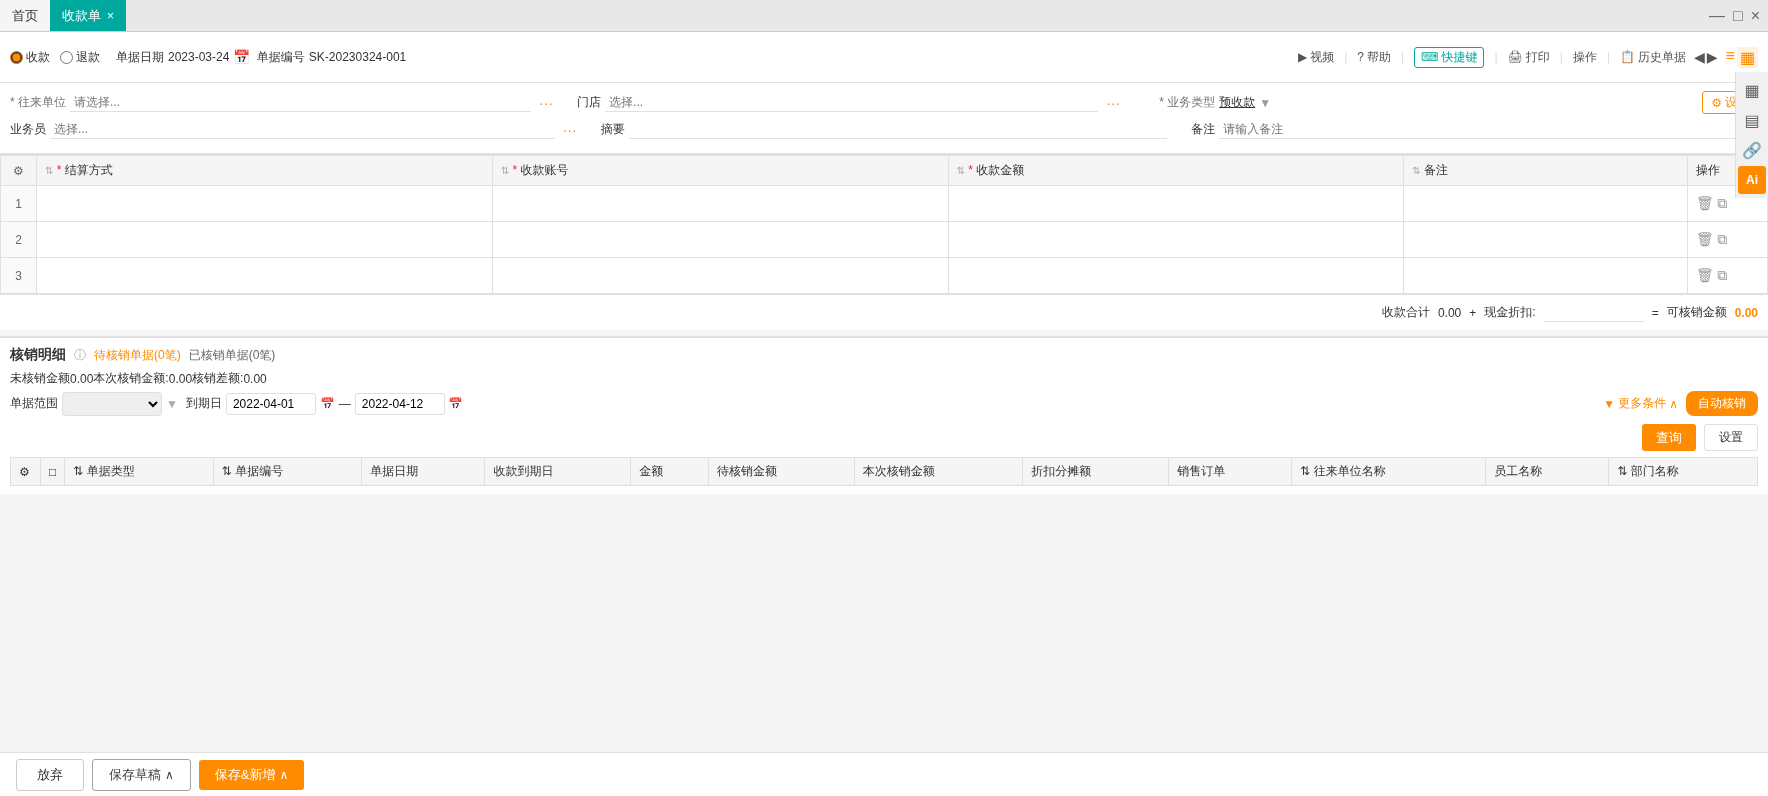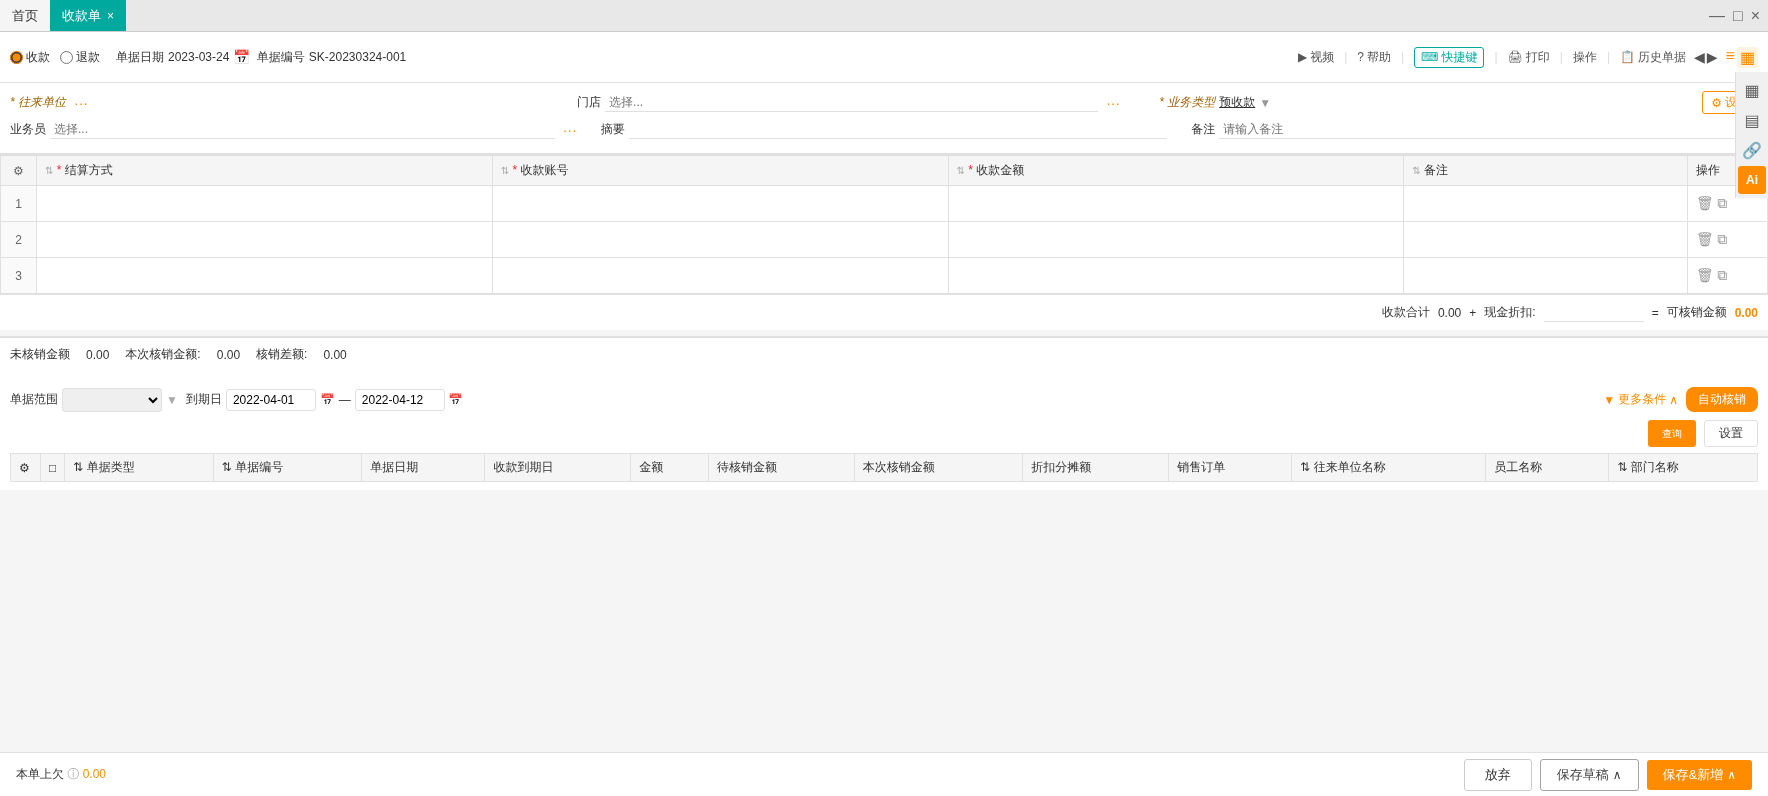--- a/index.html
+++ b/index.html
@@ -27,21 +27,21 @@
     .toolbar-right .highlight { color: #00a99d; border: 1px solid #00a99d; padding: 1px 6px; border-radius: 3px; }
     .nav-arrows { display: flex; gap: 2px; }
     .nav-arrow { cursor: pointer; color: #555; font-size: 14px; }
     .view-icons { display: flex; gap: 2px; }
     .view-icon { cursor: pointer; color: #ff8c00; font-size: 16px; }
 
     
     .form-area { background: #fff; padding: 8px 10px; border-bottom: 1px solid #e0e0e0; }
     .form-row { display: flex; align-items: center; gap: 0; margin-bottom: 6px; }
     .form-field { display: flex; align-items: center; gap: 4px; flex: 1; }
-    .form-field .field-label { color: #a16207; font-size: 12px; white-space: nowrap; font-style: italic; }
+    .form-field .field-label { color: #737373; font-size: 12px; white-space: nowrap; }
     .form-field .field-label-plain { color: #333; font-size: 12px; white-space: nowrap; }
     .form-field input { border: none; border-bottom: 1px solid #e0e0e0; outline: none; font-size: 12px; padding: 2px 4px; flex: 1; color: #999; min-width: 0; }
     .more-btn { color: #ff8c00; cursor: pointer; margin-left: 4px; font-size: 14px; }
     .settings-btn { border: 1px solid #ff8c00; color: #ff8c00; background: #fff; padding: 2px 8px; border-radius: 3px; cursor: pointer; font-size: 12px; display: flex; align-items: center; gap: 3px; }
     .yewu-type { display: flex; align-items: center; gap: 4px; }
     .yewu-type span.val { color: #333; text-decoration: underline; }
     .yewu-dropdown { color: #999; cursor: pointer; }
 
     
     .table-container { background: #fff; margin: 0; border-top: 1px solid #e0e0e0; }
@@ -63,35 +63,35 @@
 
     
     .hexiao-section { background: #fff; margin-top: 6px; border-top: 2px solid #e0e0e0; padding: 8px 10px; }
     .hexiao-header { display: flex; align-items: center; gap: 8px; margin-bottom: 6px; }
     .hexiao-title { font-size: 14px; font-weight: bold; color: #333; }
     .info-icon { color: #aaa; cursor: pointer; }
     .tab-link { color: #ff8c00; cursor: pointer; font-size: 12px; }
     .tab-link.active { color: #ff8c00; }
     .tab-link.inactive { color: #666; }
 
-    .hexiao-stats { display: flex; align-items: center; gap: 16px; font-size: 12px; color: #333; margin-bottom: 24px; }
+    .hexiao-stats { display: flex; align-items: center; gap: 0; font-size: 12px; color: #333; margin-bottom: 4px; }
     .hexiao-stats span.val { color: #333; }
 
     .hexiao-filter { display: flex; align-items: center; justify-content: space-between; margin-bottom: 8px; }
     .filter-left { display: flex; align-items: center; gap: 8px; }
     .filter-right { display: flex; align-items: center; gap: 8px; }
     .filter-link { color: #ff8c00; cursor: pointer; font-size: 12px; display: flex; align-items: center; gap: 3px; }
     .auto-hexiao-btn { background: #ff8c00; color: #fff; border: none; padding: 4px 12px; border-radius: 8px; cursor: pointer; font-size: 12px; }
 
     .filter-field { display: flex; align-items: center; gap: 4px; font-size: 12px; }
     .filter-field label { color: #333; white-space: nowrap; }
     .filter-select { border: 1px solid #e0e0e0; border-radius: 3px; padding: 3px 6px; font-size: 12px; outline: none; min-width: 100px; }
     .filter-date { border: 1px solid #e0e0e0; border-radius: 3px; padding: 3px 6px; font-size: 12px; outline: none; width: 90px; }
     .date-sep { color: #333; }
-    .query-btn { background: #ff8c00; color: #fff; border: none; padding: 4px 14px; border-radius: 3px; cursor: pointer; font-size: 10px; }
+    .query-btn { background: #ff8c00; color: #fff; border: none; padding: 4px 14px; border-radius: 3px; cursor: pointer; font-size: 13px; }
     .settings-btn2 { background: #fff; color: #333; border: 1px solid #e0e0e0; padding: 4px 14px; border-radius: 3px; cursor: pointer; font-size: 12px; }
 
     
     .hexiao-table-wrap { overflow: auto; }
     .hexiao-table { width: 100%; border-collapse: collapse; font-size: 12px; }
     .hexiao-table th { background: #f5f5f5; border: 1px solid #e0e0e0; padding: 5px 8px; font-weight: normal; color: #333; white-space: nowrap; }
 
     
     .bottom-bar { position: fixed; bottom: 0; left: 0; right: 0; display: flex; align-items: center; background: #fff; border-top: 1px solid #e0e0e0; padding: 8px 16px; gap: 8px; height: 44px; }
     .bottom-bar .info { font-size: 12px; color: #333; flex: 1; }
@@ -183,20 +183,21 @@
       <span class="view-icon" style="color:#ff8c00;background:#fff3e0;padding:1px 3px;border-radius:2px;">▦</span>
     </div>
   </div>
 </div>
 
 <div class="form-area">
   <div class="form-row">
 
     <div class="form-field" style="flex:2;">
       <span class="field-label">* 往来单位</span>
+      <input type="text" placeholder="请选择..." style="">
       <span class="more-btn">···</span>
     </div>
 
     <div class="form-field" style="flex:2;margin-left:24px;">
       <span class="field-label-plain">门店</span>
       <input type="text" placeholder="选择..." style="">
       <span class="more-btn">···</span>
     </div>
 
     <div class="form-field" style="flex:2;margin-left:39px;">
@@ -312,20 +313,26 @@
     <span>+</span>
     <span>现金折扣:</span>
     <input type="text" style="">
     <span>=</span>
     <span>可核销金额</span>
     <span class="orange">0.00</span>
   </div>
 </div>
 
 <div class="hexiao-section">
+  <div class="hexiao-header">
+    <span class="hexiao-title">核销明细</span>
+    <span class="info-icon">ⓘ</span>
+    <span class="tab-link active">待核销单据(0笔)</span>
+    <span class="tab-link inactive">已核销单据(0笔)</span>
+  </div>
 
   <div class="hexiao-stats">
     <span>未核销金额</span>
     <span class="val">0.00</span>
     <span>本次核销金额:</span>
     <span class="val">0.00</span>
     <span>核销差额:</span>
     <span class="val">0.00</span>
   </div>
 
@@ -405,25 +412,20 @@
   </div>
   <div class="side-icon-btn">
     <span>🔗</span>
   </div>
   <div class="side-icon-btn active">
     <span style="font-size:12px;font-weight:bold;">Ai</span>
   </div>
 </div>
 
 <div class="bottom-bar">
-  <div class="info">
-    <span>本单上欠</span>
-    <span style="color:#aaa;">ⓘ</span>
-    <span class="val">0.00</span>
-  </div>
   <button class="abandon-btn">放弃</button>
   <button class="save-draft-btn">
     <span>保存草稿</span>
     <span class="btn-arrow">∧</span>
   </button>
   <button class="save-new-btn">
     <span>保存&amp;新增</span>
     <span class="btn-arrow">∧</span>
   </button>
 </div>

